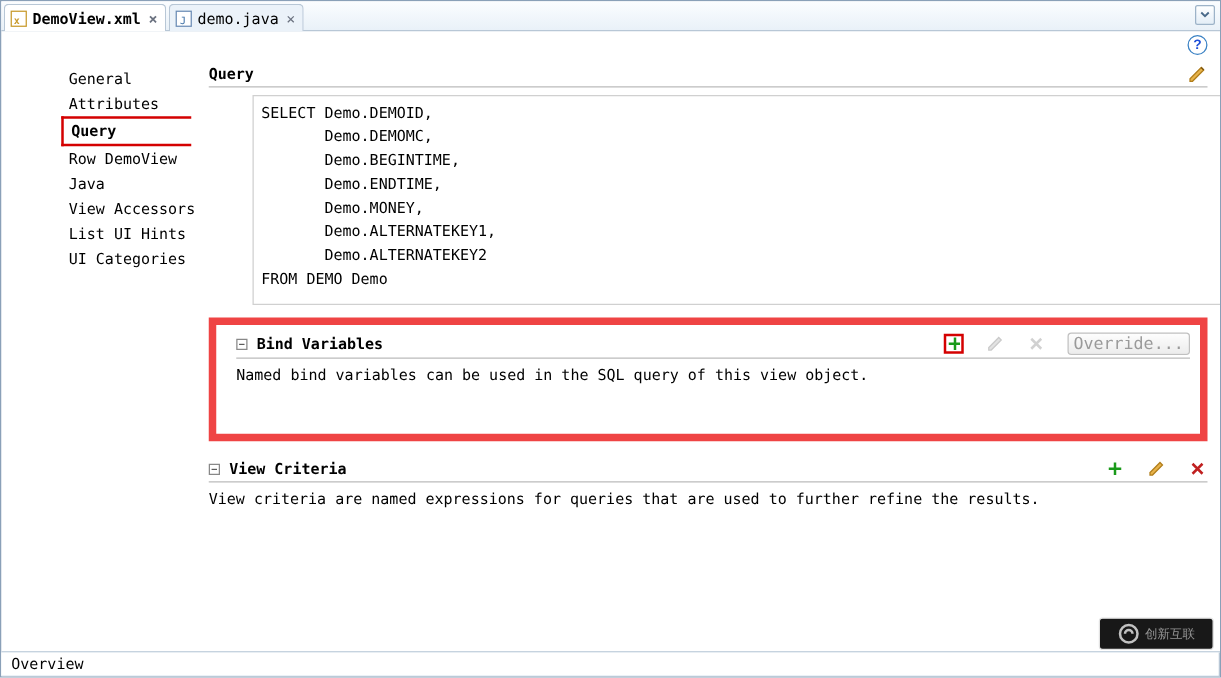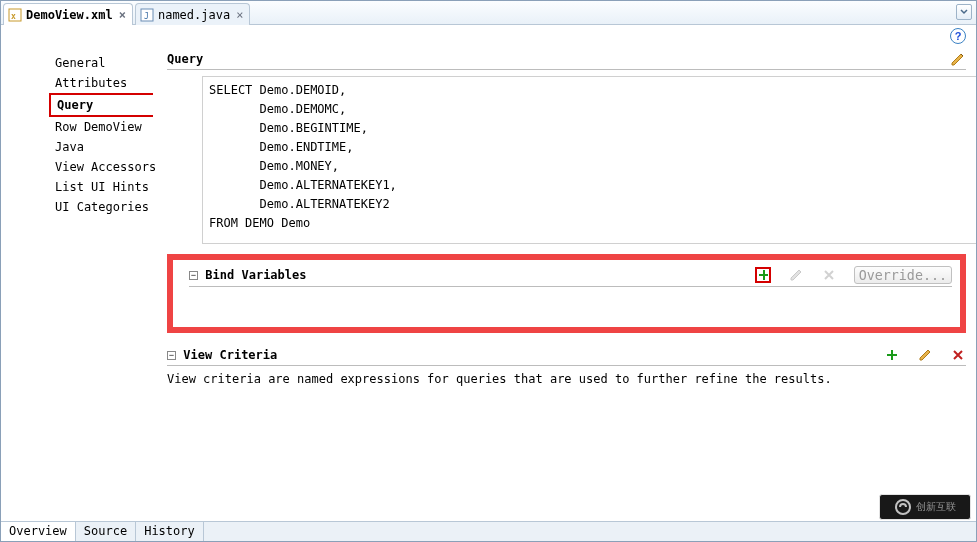--- a/index.html
+++ b/index.html
@@ -148,20 +148,21 @@
   .view-criteria {
     margin-top: 14px;
   }
   .footer-tabs {
     height: 20px;
     border-top:1px solid #b8c7d6;
     display:flex;
     align-items:stretch;
     background:#ebf1f7;
     font-family:"SimSun",monospace;
+    flex-direction:column;
   }
   .ftab {
     padding: 2px 8px;
     border-right:1px solid #b8c7d6;
     background:#ebf1f7;
     cursor:pointer;
   }
   .ftab.active { background:#fff; }
   .watermark {
     position:absolute;
@@ -190,21 +191,21 @@
     <span>DemoView.xml</span>
     <span class="close">×</span>
   </div>
   <div class="tab inactive">
     <span class="icon">
       <svg width="14" height="14">
           <rect x="1" y="1" width="12" height="12" fill="#fff" stroke="#6b8db5"></rect>
           <text x="4" y="11" font-size="8" fill="#3b6ea5">J</text>
         </svg>
     </span>
-    <span>named.java</span>
+    <span>demo.java</span>
     <span class="close">×</span>
   </div>
   <div class="minimize-btn">
     <svg width="8" height="8">
         <path d="M1 2 L4 5 L7 2" stroke="#4a6a8a" fill="none" stroke-width="1.5"></path>
       </svg>
   </div>
 </div>
 
 <div class="help-row">
@@ -262,20 +263,21 @@
               </svg>
           </span>
           <span class="tb-btn" style="opacity:0.45">
             <svg width="12" height="12">
                 <path d="M2 2 L10 10 M10 2 L2 10" stroke="#9a9a9a" stroke-width="2"></path>
               </svg>
           </span>
           <button class="override-btn">Override...</button>
         </span>
       </div>
+      <div class="desc">Named bind variables can be used in the SQL query of this view object.</div>
     </div>
 
     <div class="view-criteria">
       <div class="section-title-row">
         <span>
           <span class="collapse-icon">−</span>
           <span class="section-title">View Criteria</span>
         </span>
         <span class="toolbar-icons">
           <span class="tb-btn">

